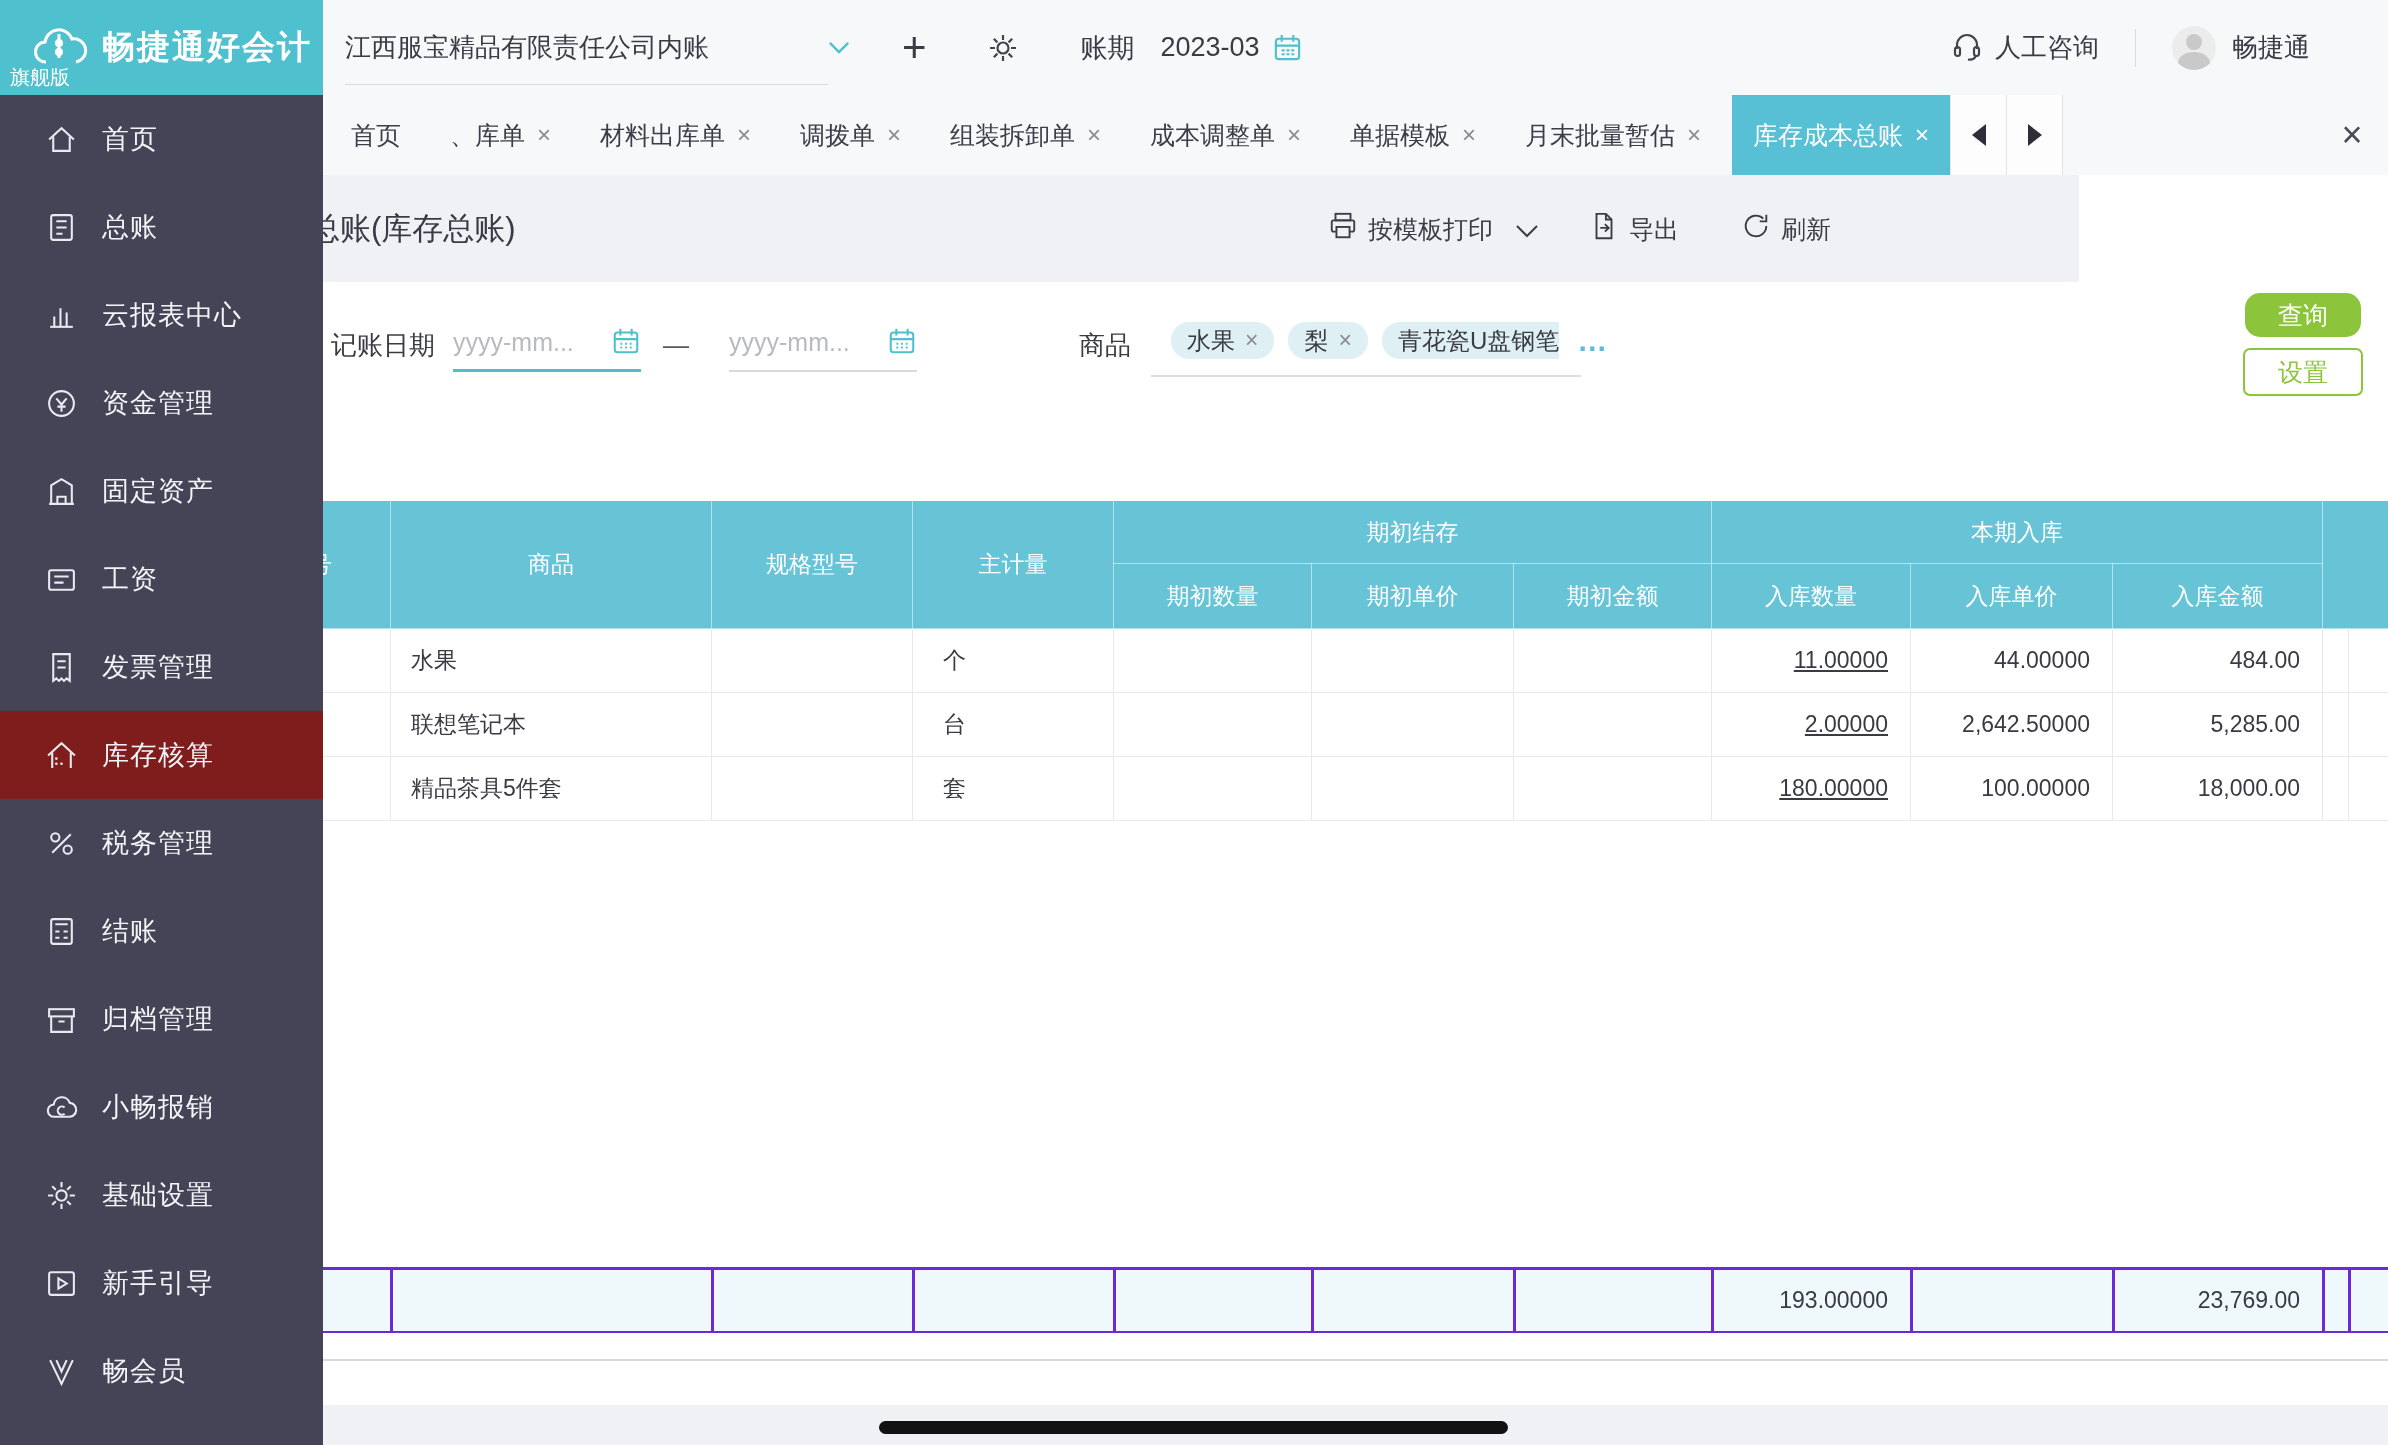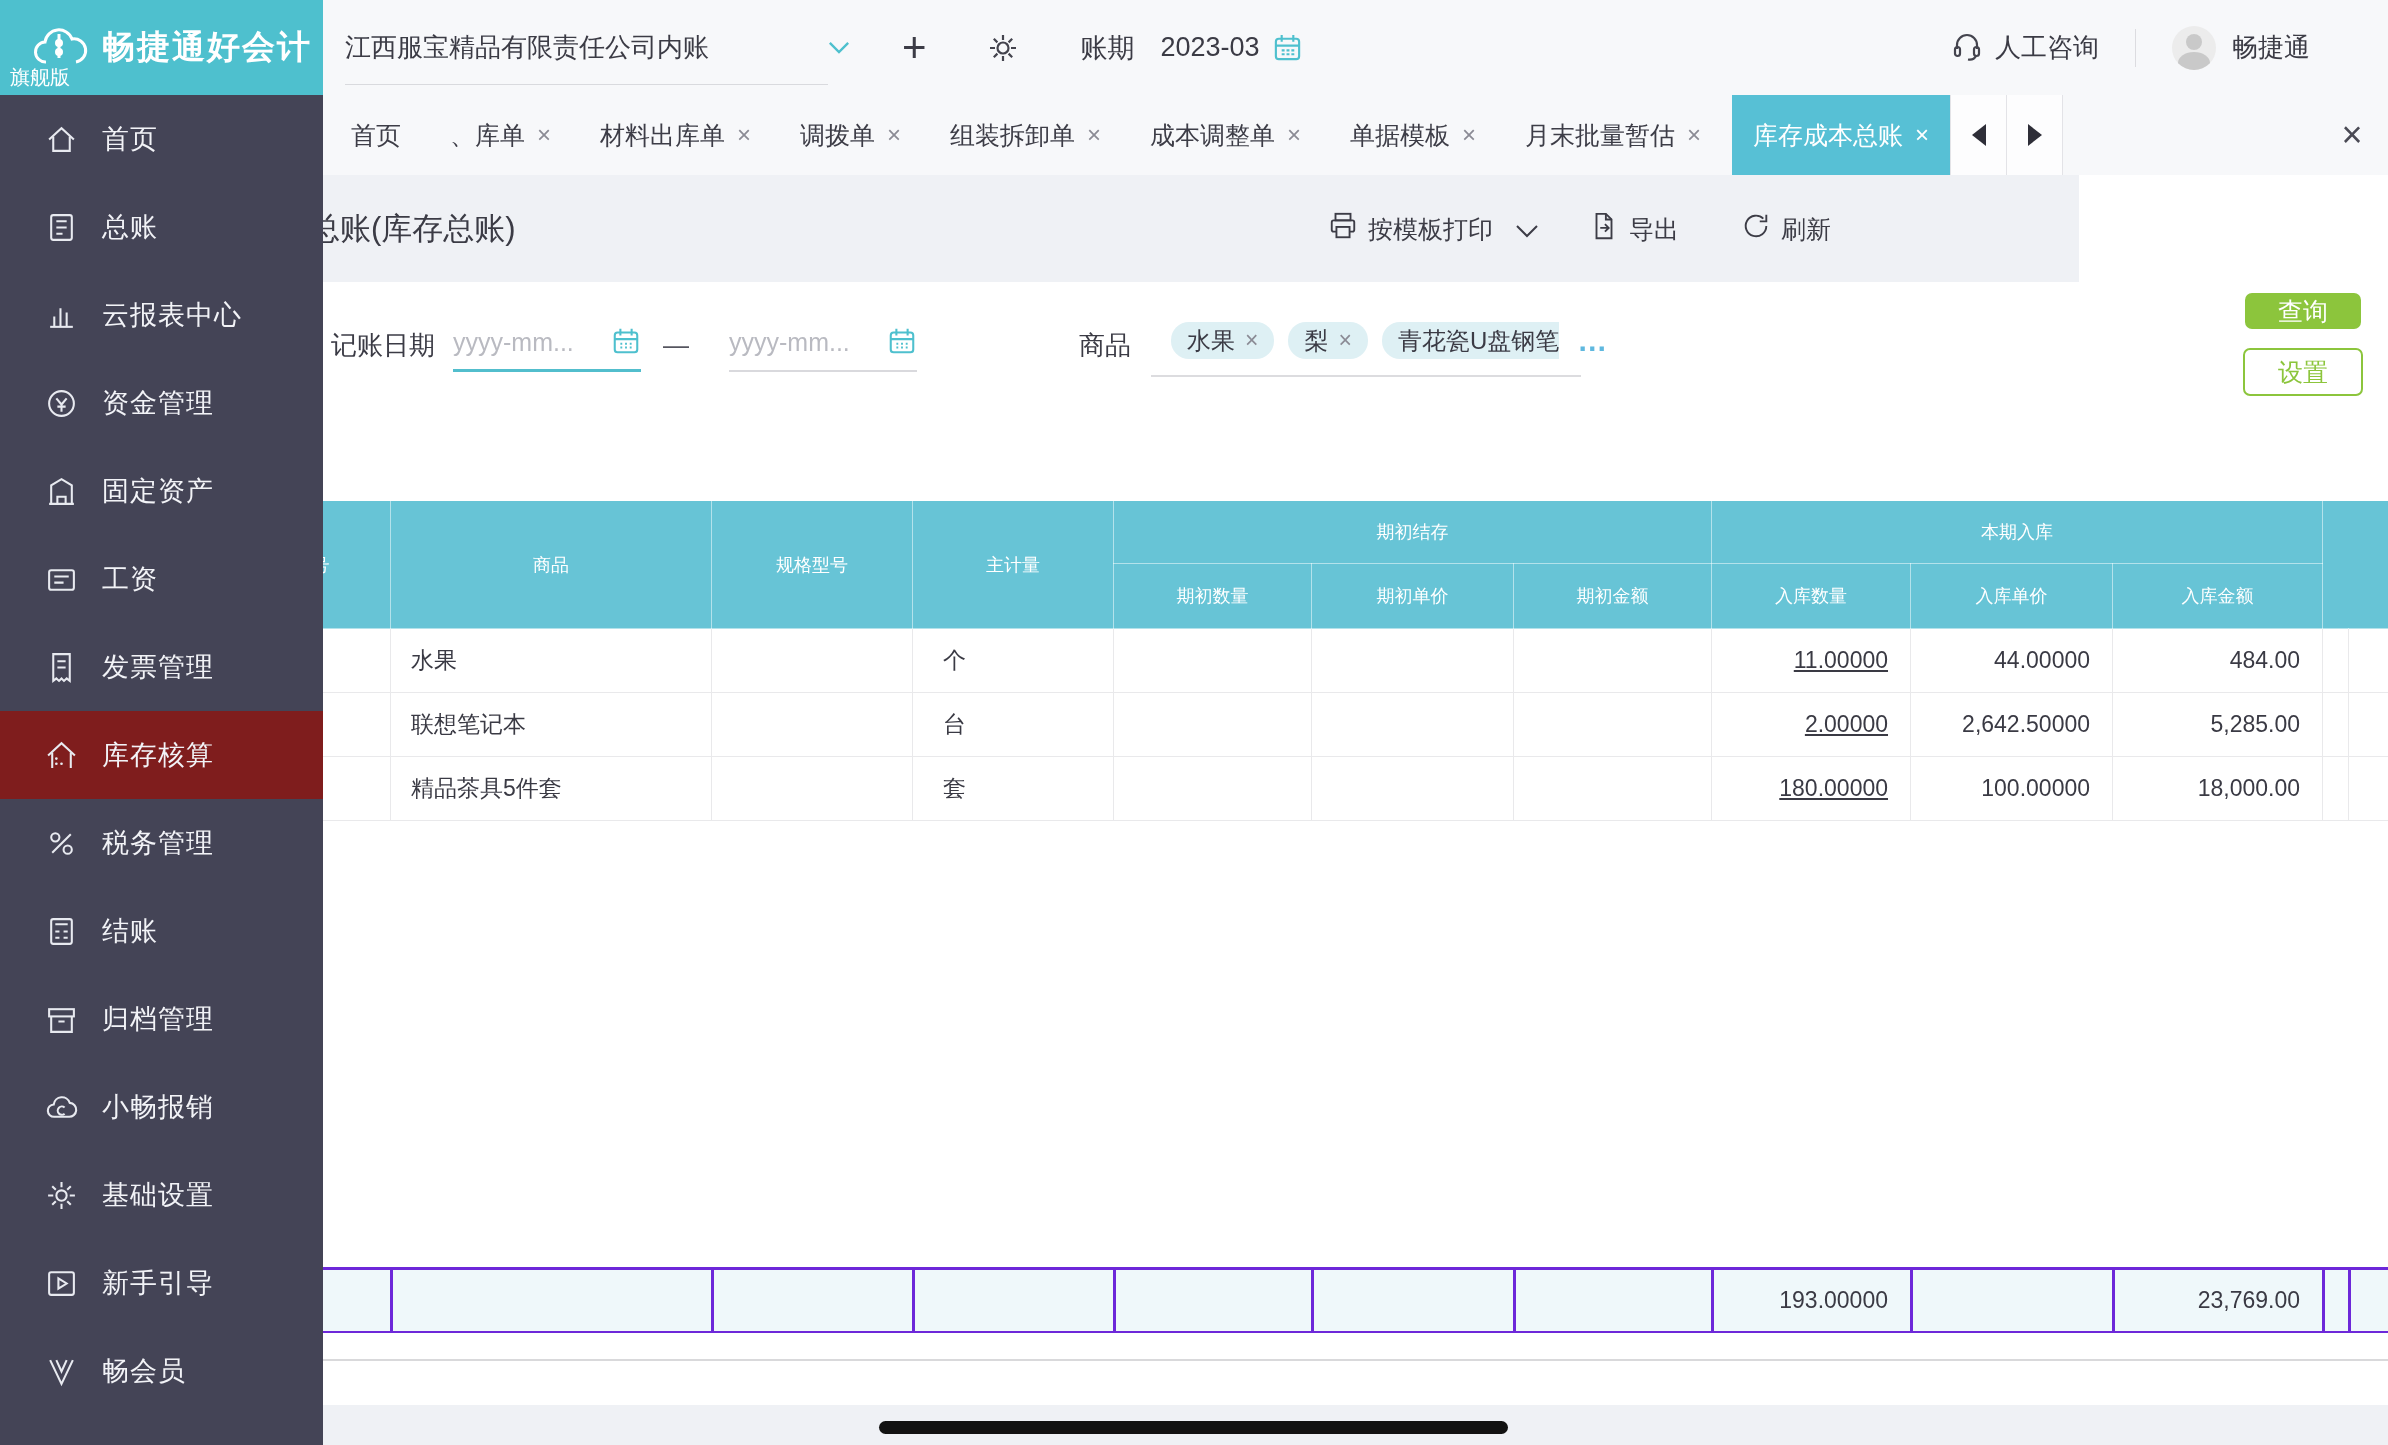--- a/index.html
+++ b/index.html
@@ -78,27 +78,27 @@
   .ul-teal { background:#52becd; } .ul-gray { background:#d9d9dd; height:2px !important; }
   .ddash { margin:0 22px; font-size:26px; color:#55555f; }
   .prod-lbl { margin-left:162px; }
   .tagwrap { position:relative; display:flex; align-items:center; margin-left:40px; padding-bottom:10px; }
   .tagwrap .tul { position:absolute; left:-20px; bottom:-8px; width:430px; height:2px; background:#dcdcdf; }
   .chip { display:flex; align-items:center; background:#def0f4; border-radius:18px; height:37px; padding:0 16px; margin-right:14px; font-size:24px; color:#3b3b45; }
   .chip .cx { margin-left:10px; color:#8b8b95; font-size:23px; cursor:pointer; }
   .chip.clip { max-width:178px; overflow:hidden; padding-right:0; border-radius:18px 0 0 18px; }
   .chip.clip .ct { white-space:nowrap; }
   .more { color:#5fb8df; font-size:30px; font-weight:bold; letter-spacing:2px; margin-left:4px; cursor:pointer; }
-  .btn-query { position:absolute; left:1922px; top:11px; width:116px; height:36px; background:#8cc53c; border-radius:7px; color:#fff; font-size:25px; display:flex; align-items:center; justify-content:center; cursor:pointer; }
+  .btn-query { position:absolute; left:1922px; top:11px; width:116px; height:44px; background:#8cc53c; border-radius:15px; color:#fff; font-size:25px; display:flex; align-items:center; justify-content:center; cursor:pointer; }
   .btn-set { position:absolute; left:1920px; top:66px; width:120px; height:48px; background:#fff; border:2px solid #8cc53c; border-radius:7px; color:#8cc53c; font-size:25px; display:flex; align-items:center; justify-content:center; cursor:pointer; }
 
   
   #gridwrap { position:absolute; left:250px; top:500px; width:2138px; }
   table { border-collapse:collapse; table-layout:fixed; width:2138px; }
-  th { background:#67c4d6; color:#fff; font-size:18px; font-weight:normal; border:1px solid rgba(255,255,255,.5); }
+  th { background:#67c4d6; color:#fff; font-size:23px; font-weight:normal; border:1px solid rgba(255,255,255,.5); }
   .hr1 th { height:63px; } .hr2 th { height:65px; }
   td { border:1px solid #e9e9eb; font-size:23px; color:#3a3a44; height:64px; background:#fff; }
   .cl { text-align:left; padding-left:20px; }
   .cu { text-align:left; padding-left:30px; }
   .cr { text-align:right; padding-right:22px; }
   .lnk { text-decoration:underline; cursor:pointer; }
   #totalswrap { position:absolute; left:250px; top:1267px; width:2138px; }
   #totalswrap td { background:#eff8fa; border:3px solid #6d28d9; height:64px; }
   #underrow { position:absolute; left:250px; top:1333px; width:2138px; height:28px; background:#fff; border-bottom:2px solid #d9d9db; }
   #btmstrip { position:absolute; left:0; top:1405px; width:2388px; height:40px; background:#eff1f5; }

